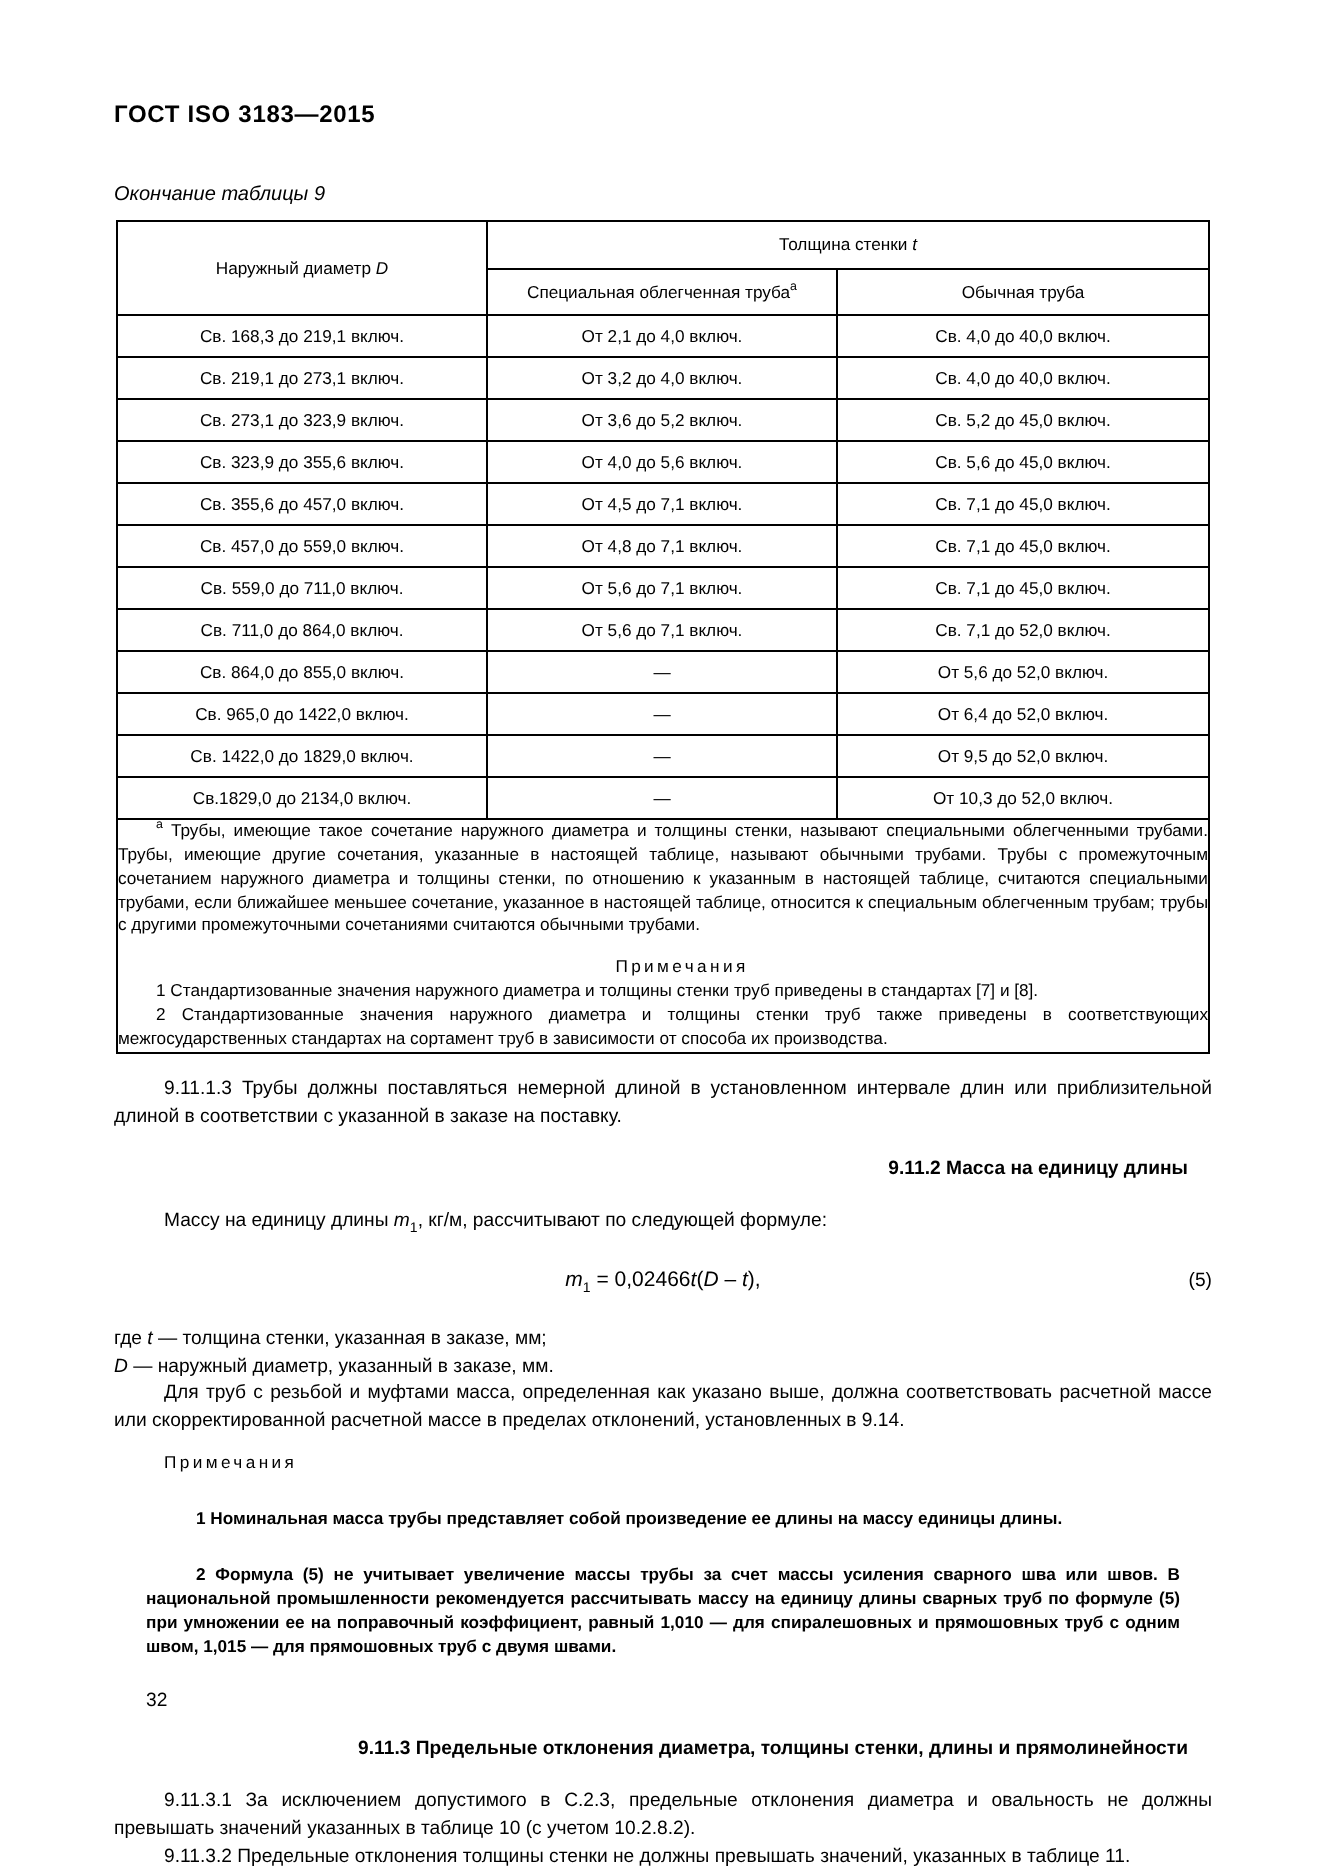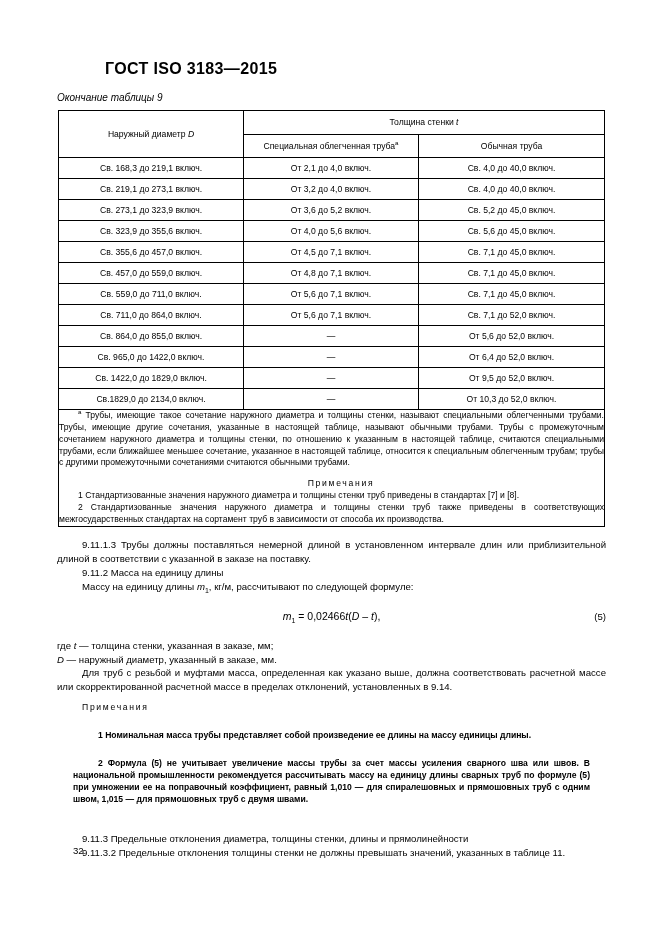--- a/index.html
+++ b/index.html
@@ -20,25 +20,24 @@
     left: 0; top: 0;
     width: 661px;
     height: 935px;
     overflow: hidden;
   }
 
   
   .doc-header {
     position: absolute;
     left: 57px;
-    top: 60px;
-    font-size: 16px;
+    top: 50px;
+    font-size: 12px;
     font-weight: bold;
     letter-spacing: 0.35px;
-    margin-left: 48px;
   }
 
   
   .table-caption {
     position: absolute;
     left: 57px;
     top: 92px;
     font-size: 10px;
     font-style: italic;
   }
@@ -117,23 +116,24 @@
     font-size: 9.6px;
     line-height: 1.45;
   }
   p.para {
     margin: 0;
     text-align: justify;
     text-indent: 25px;
   }
   p.para.noind { text-indent: 0; }
   .h-bold {
-    font-weight: normal;
+    font-weight: bold;
     text-indent: 25px;
-    margin: 0;
+    margin: 12px;
+    text-align: right;
   }
 
   
   .formula-row {
     position: relative;
     height: 38px;
     margin-top: 7px;
   }
   .formula {
     position: absolute;
@@ -305,20 +305,21 @@
     <div class="body-notes">
       <p class="notes-hd">Примечания</p>
       <p class="n">1 Номинальная масса трубы представляет собой произведение ее длины на массу единицы длины.</p>
       <p class="n">2 Формула (5) не учитывает увеличение массы трубы за счет массы усиления сварного шва или швов. В национальной промышленности рекомендуется рассчитывать массу на единицу длины сварных труб по формуле (5) при умножении ее на поправочный коэффициент, равный 1,010 — для спиралешовных и прямошовных труб с одним швом, 1,015 — для прямошовных труб с двумя швами.</p>
     </div>
 
     <div class="gap-m"></div>
 
     <p class="h-bold">9.11.3 Предельные отклонения диаметра, толщины стенки, длины и прямолинейности</p>
 
+    <p class="para">9.11.3.1 За исключением допустимого в С.2.3, предельные отклонения диаметра и овальность не должны превышать значений указанных в таблице 10 (с учетом 10.2.8.2).</p>
 
     <p class="para">9.11.3.2 Предельные отклонения толщины стенки не должны превышать значений, указанных в таблице 11.</p>
 
   </div>
 
   <div class="page-num">32</div>
 
 </div>
 
 </body></html>

